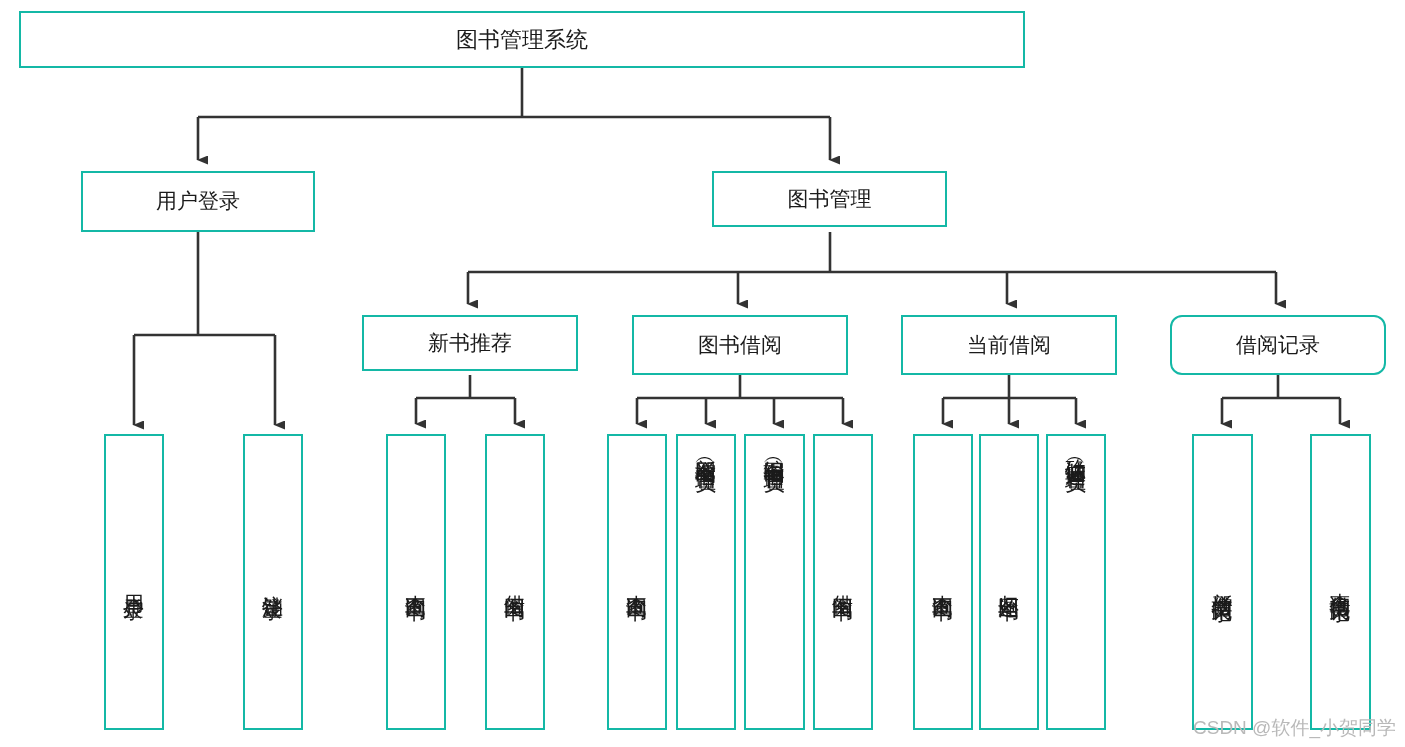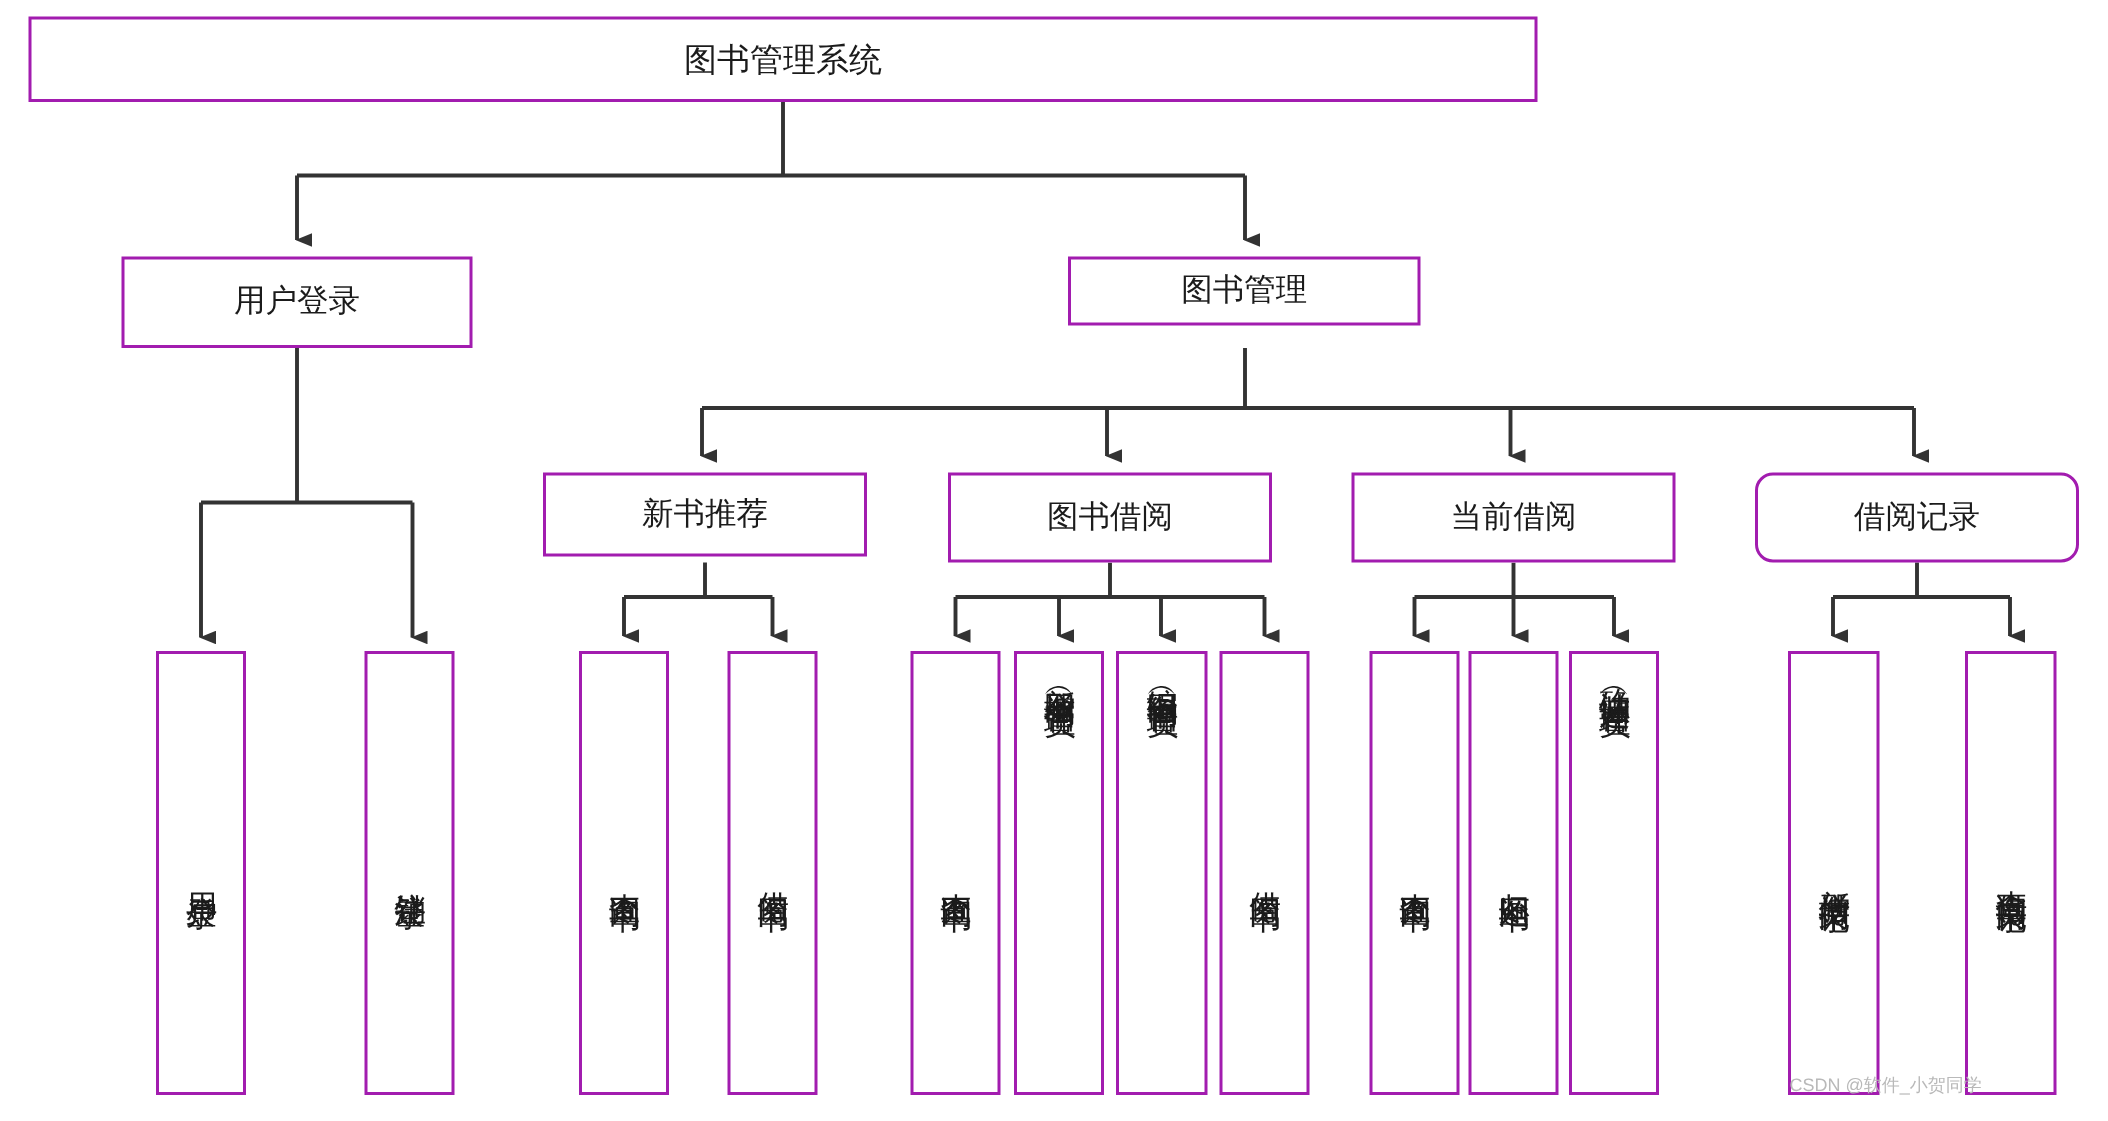--- a/index.html
+++ b/index.html
@@ -22,21 +22,21 @@
     left: 0;
     top: 0;
     width: 1405px;
     height: 747px;
     pointer-events: none;
   }
   .node {
     position: absolute;
     box-sizing: border-box;
     background: #ffffff;
-    border: 2px solid #a21caf;
+    border: 2px solid #14b8a6;
     display: flex;
     align-items: center;
     justify-content: center;
     z-index: 2;
   }
   .node .label {
     color: #1b1b1b;
     line-height: 1.18;
     text-align: center;
     white-space: pre;
@@ -59,21 +59,21 @@
     letter-spacing: 2px;
     line-height: 1;
   }
   .node.vert.mid {
     align-items: center;
     padding-top: 0;
   }
   .watermark {
     position: absolute;
     color: #b9b9b9;
-    font-size: 12px;
+    font-size: 19px;
     white-space: nowrap;
     z-index: 5;
     left: 1193px;
     top: 715px;
   }
 </style>
 </head>
 <body>
 
 <div id="canvas">
@@ -128,21 +128,21 @@
     </g>
   </svg>
 
   <div class="node root horiz" style="left:19px; top:11px; width:1006px; height:57px;">
     <span class="label">图书管理系统</span>
   </div>
 
   <div class="node horiz" style="left:81px; top:171px; width:234px; height:61px;">
     <span class="label">用户登录</span>
   </div>
-  <div class="node horiz" style="left:712px; top:171px; width:235px; height:46px;">
+  <div class="node horiz" style="left:712px; top:171px; width:235px; height:56px;">
     <span class="label">图书管理</span>
   </div>
 
   <div class="node horiz" style="left:362px; top:315px; width:216px; height:56px;">
     <span class="label">新书推荐</span>
   </div>
   <div class="node horiz" style="left:632px; top:315px; width:216px; height:60px;">
     <span class="label">图书借阅</span>
   </div>
   <div class="node horiz" style="left:901px; top:315px; width:216px; height:60px;">

